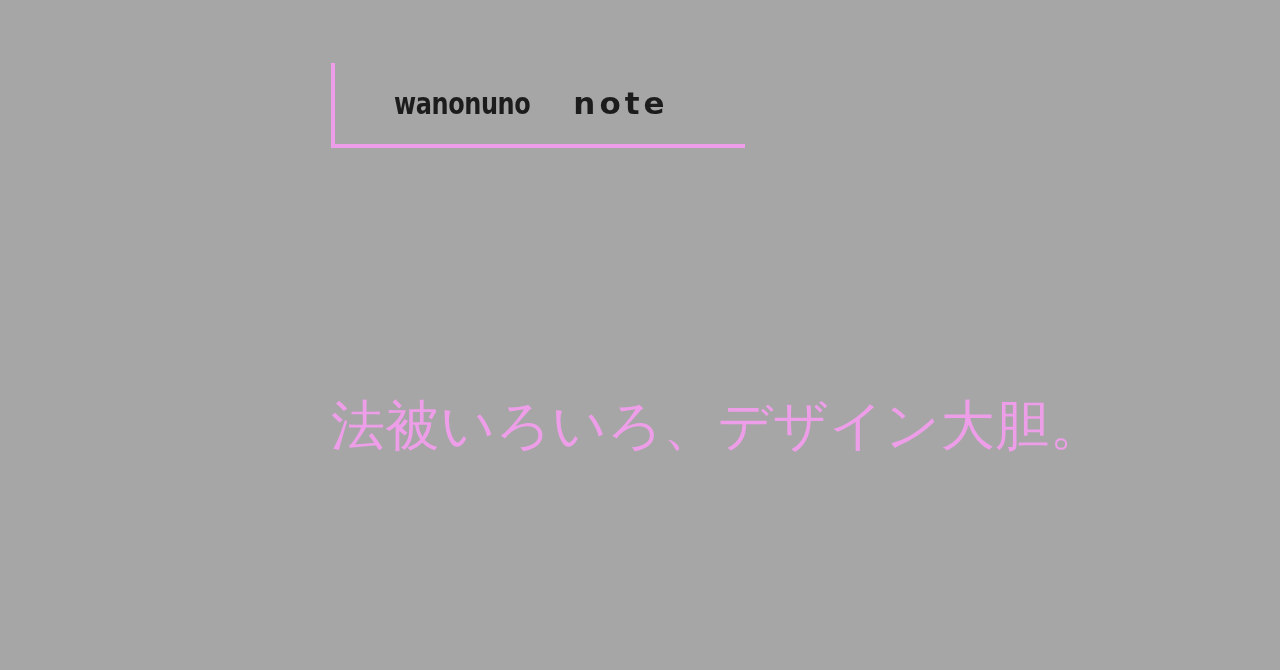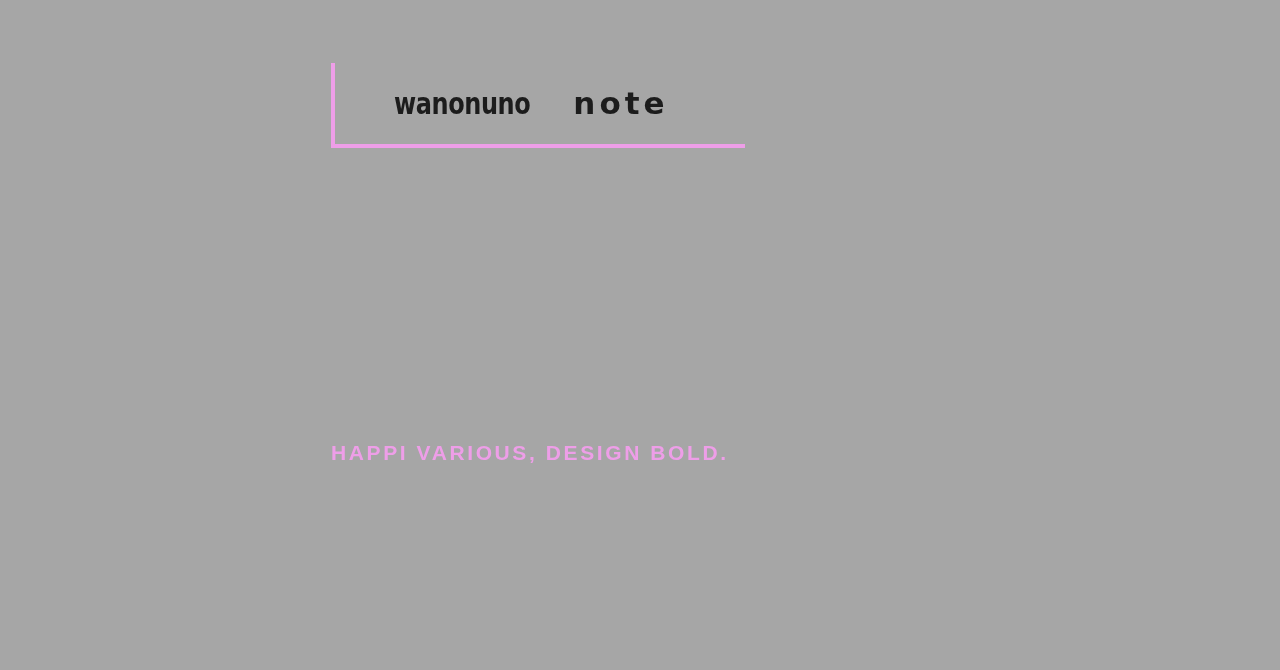--- a/index.html
+++ b/index.html
@@ -114,16 +114,16 @@
     <div class="frame-rule-vertical"></div>
     <div class="frame-rule-horizontal"></div>
   </div>
 
   <div class="brand-lockup">
     <span class="brand-wordmark">wanonuno</span>
     <span class="brand-sub">note</span>
   </div>
 
   <div class="headline-block">
-    <div class="headline-en">HAPPI VARIOUS, DESIGN BOLD.</div>
+    <div class="headline-jp">法被いろいろ、デザイン大胆。</div>
   </div>
 
 </div>
 
 </body></html>

